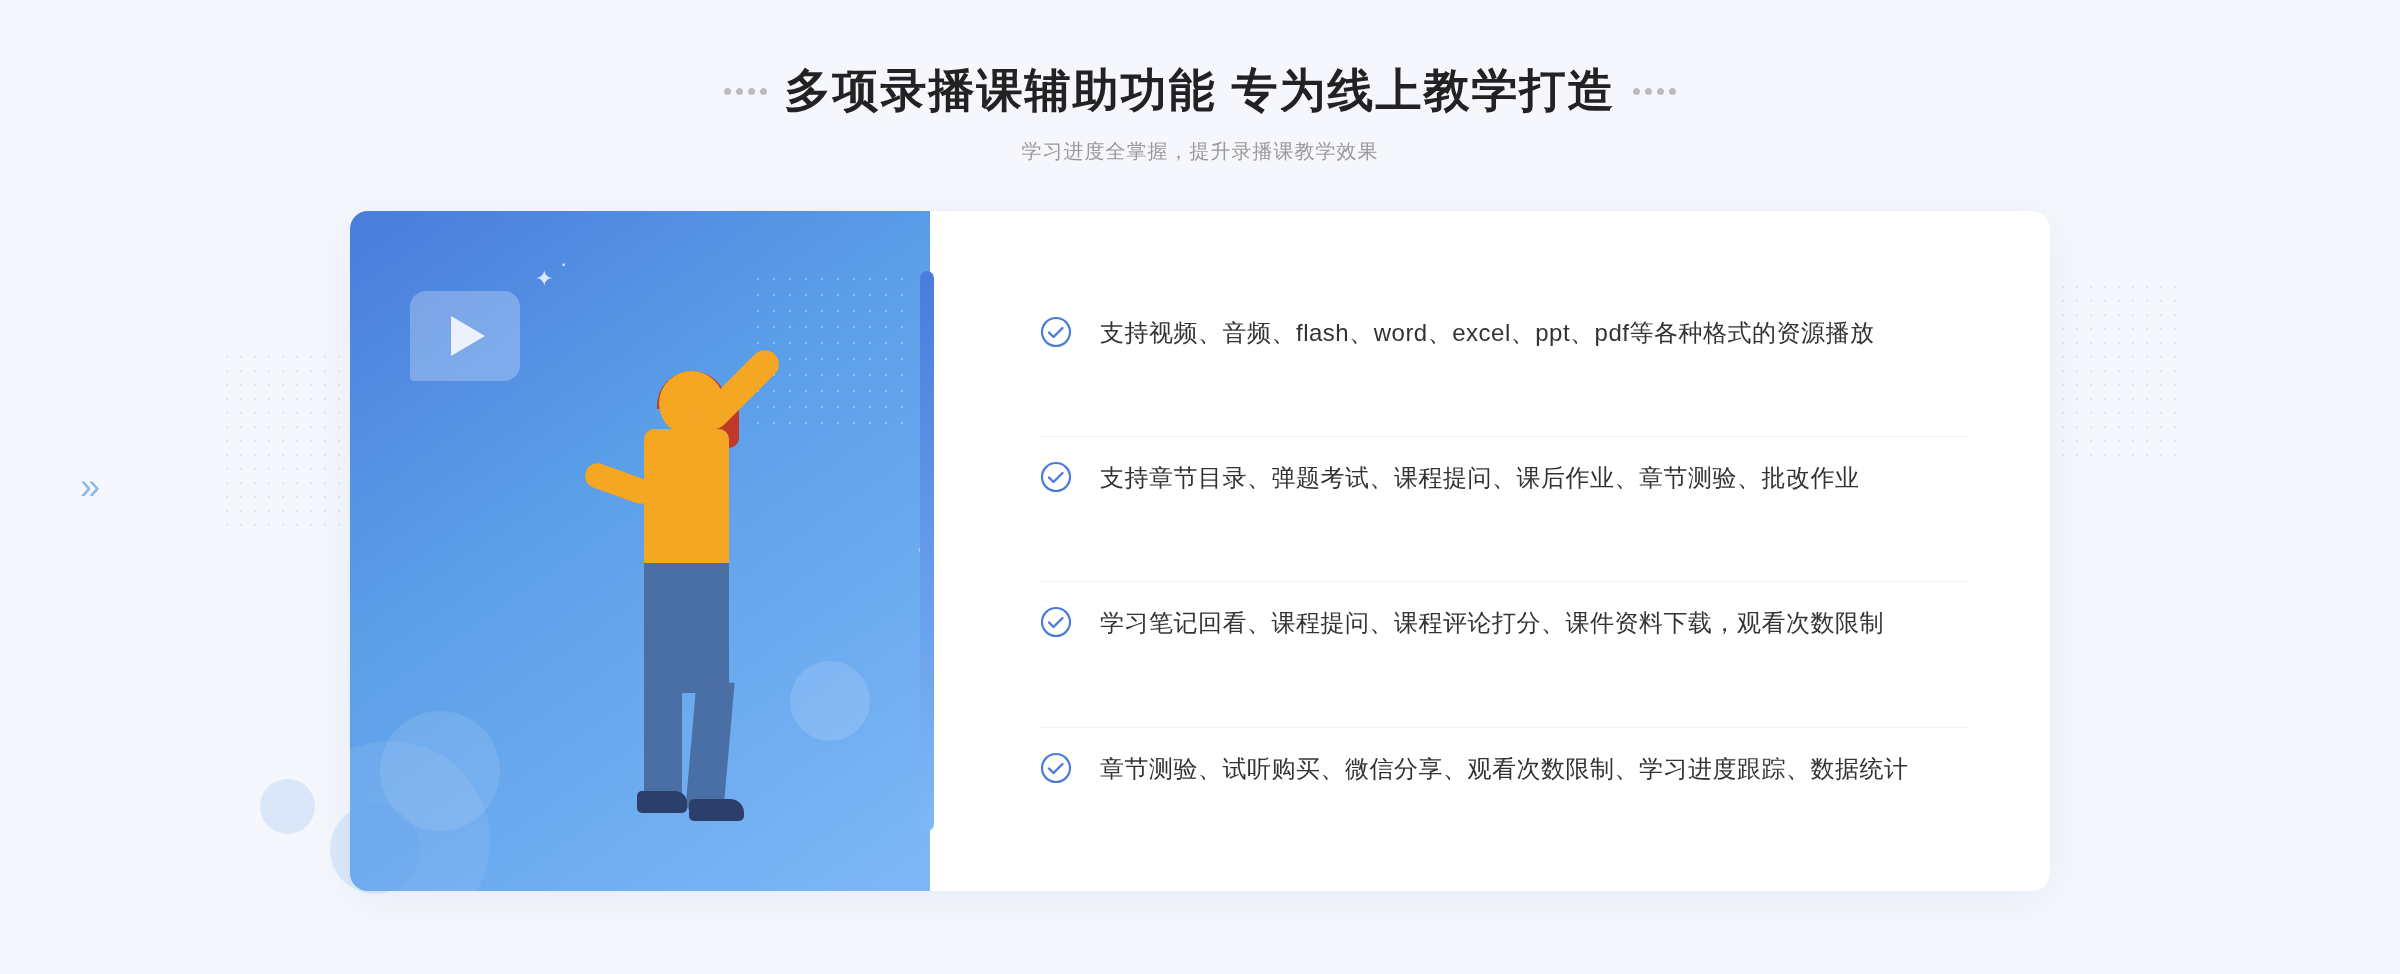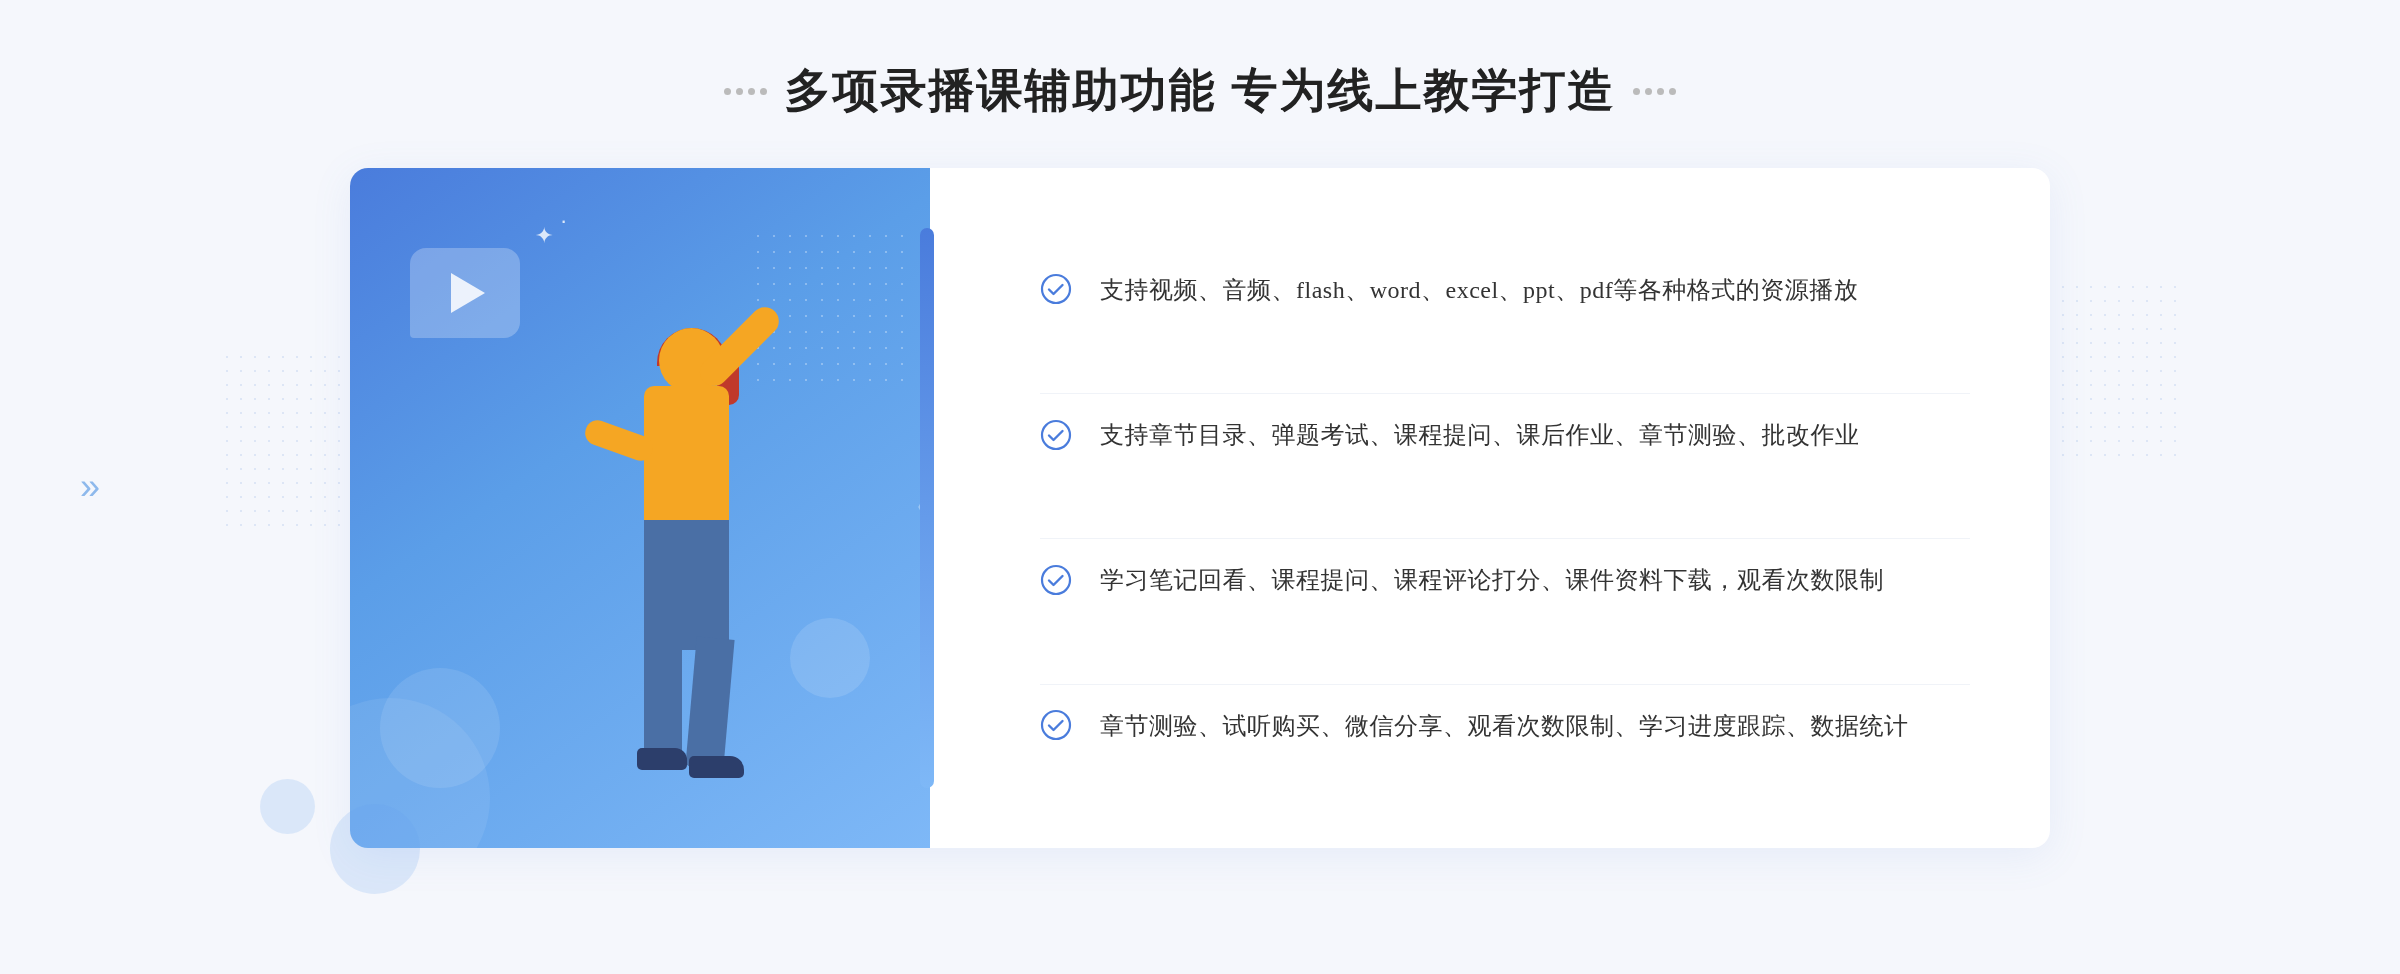--- a/index.html
+++ b/index.html
@@ -42,21 +42,21 @@
       top: 50%;
       transform: translateY(-50%);
       color: #4a90e2;
       font-size: 36px;
       opacity: 0.6;
     }
 
     
     .header-section {
       text-align: center;
-      margin-bottom: 30px;
+      margin-bottom: 46px;
       position: relative;
     }
     .title-row {
       display: flex;
       align-items: center;
       justify-content: center;
       gap: 18px;
       margin-bottom: 16px;
     }
     .title-dots {
@@ -317,24 +317,23 @@
     .features-area {
       flex: 1;
       padding: 50px 80px 50px 110px;
       display: flex;
       flex-direction: column;
       justify-content: space-around;
     }
 
     .feature-item {
       display: flex;
-      align-items: flex-end;
+      align-items: flex-start;
       gap: 28px;
       padding: 22px 0;
-      font-family: Liberation Serif, serif;
     }
     .feature-item + .feature-item {
       border-top: 1px solid #f0f3f8;
     }
 
     .check-icon {
       flex-shrink: 0;
       margin-top: 2px;
     }
     .check-icon svg {
@@ -383,20 +382,21 @@
         <span></span>
       </div>
       <h1 class="main-title">多项录播课辅助功能 专为线上教学打造</h1>
       <div class="title-dots">
         <span></span>
         <span></span>
         <span></span>
         <span></span>
       </div>
     </div>
+    <p class="subtitle">学习进度全掌握，提升录播课教学效果</p>
   </div>
 
   <div class="content-card">
 
     <div class="illustration-area">
       <div class="illus-dots"></div>
       <div class="illus-circle-1"></div>
       <div class="illus-circle-2"></div>
       <div class="illus-circle-3"></div>
       <div class="illus-chevrons">《</div>

